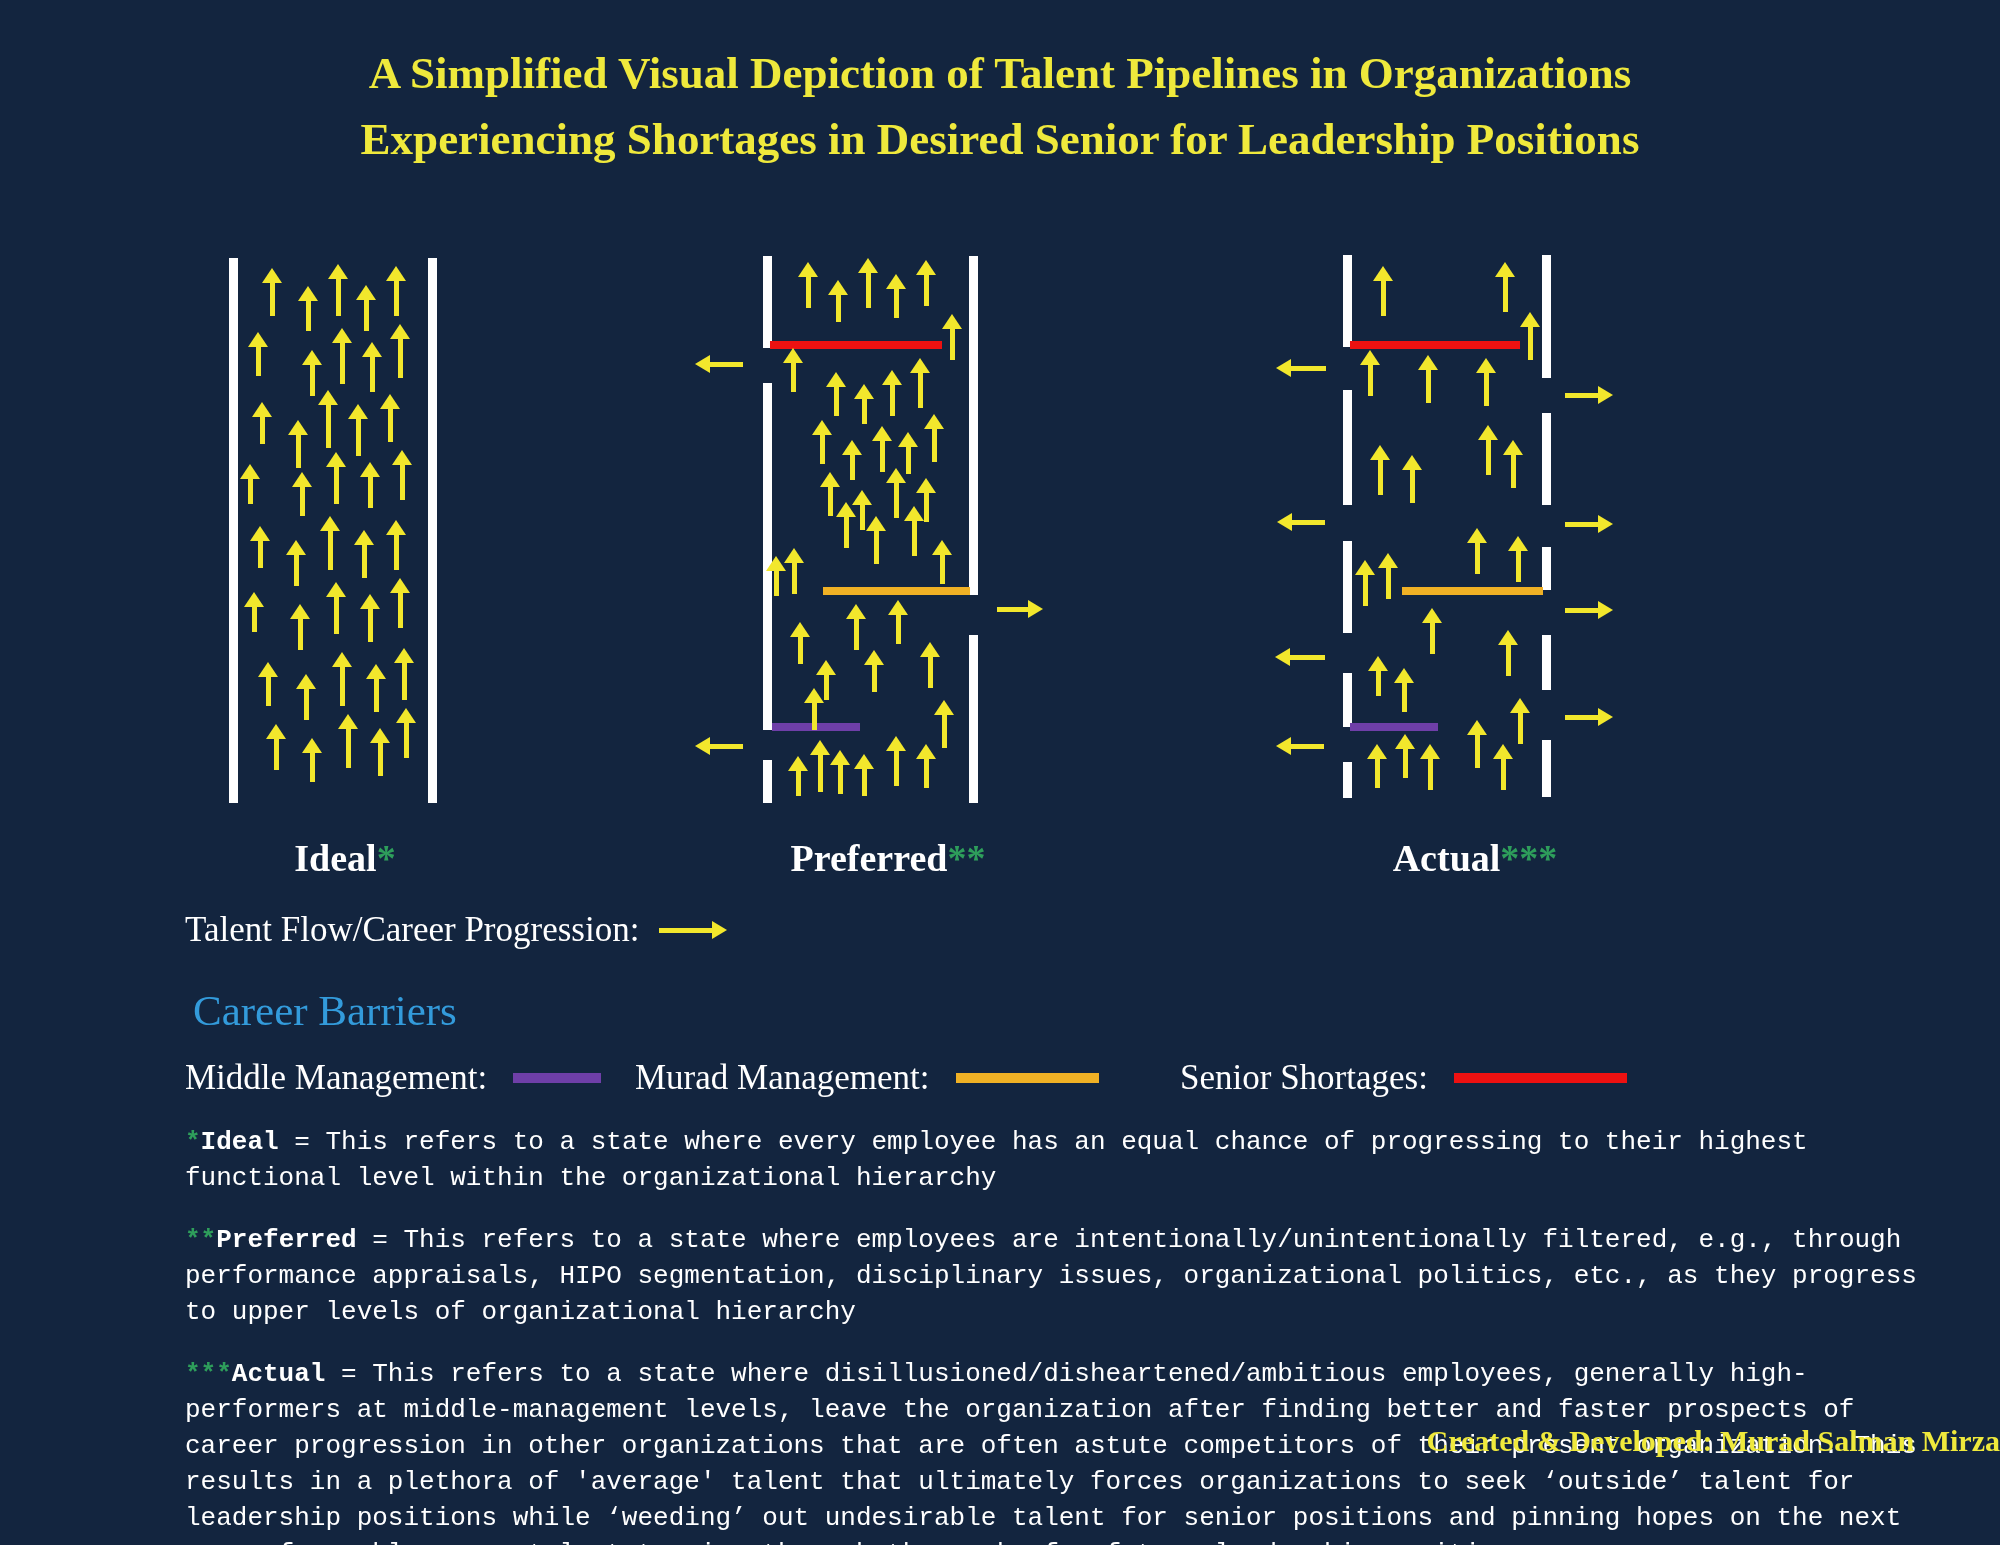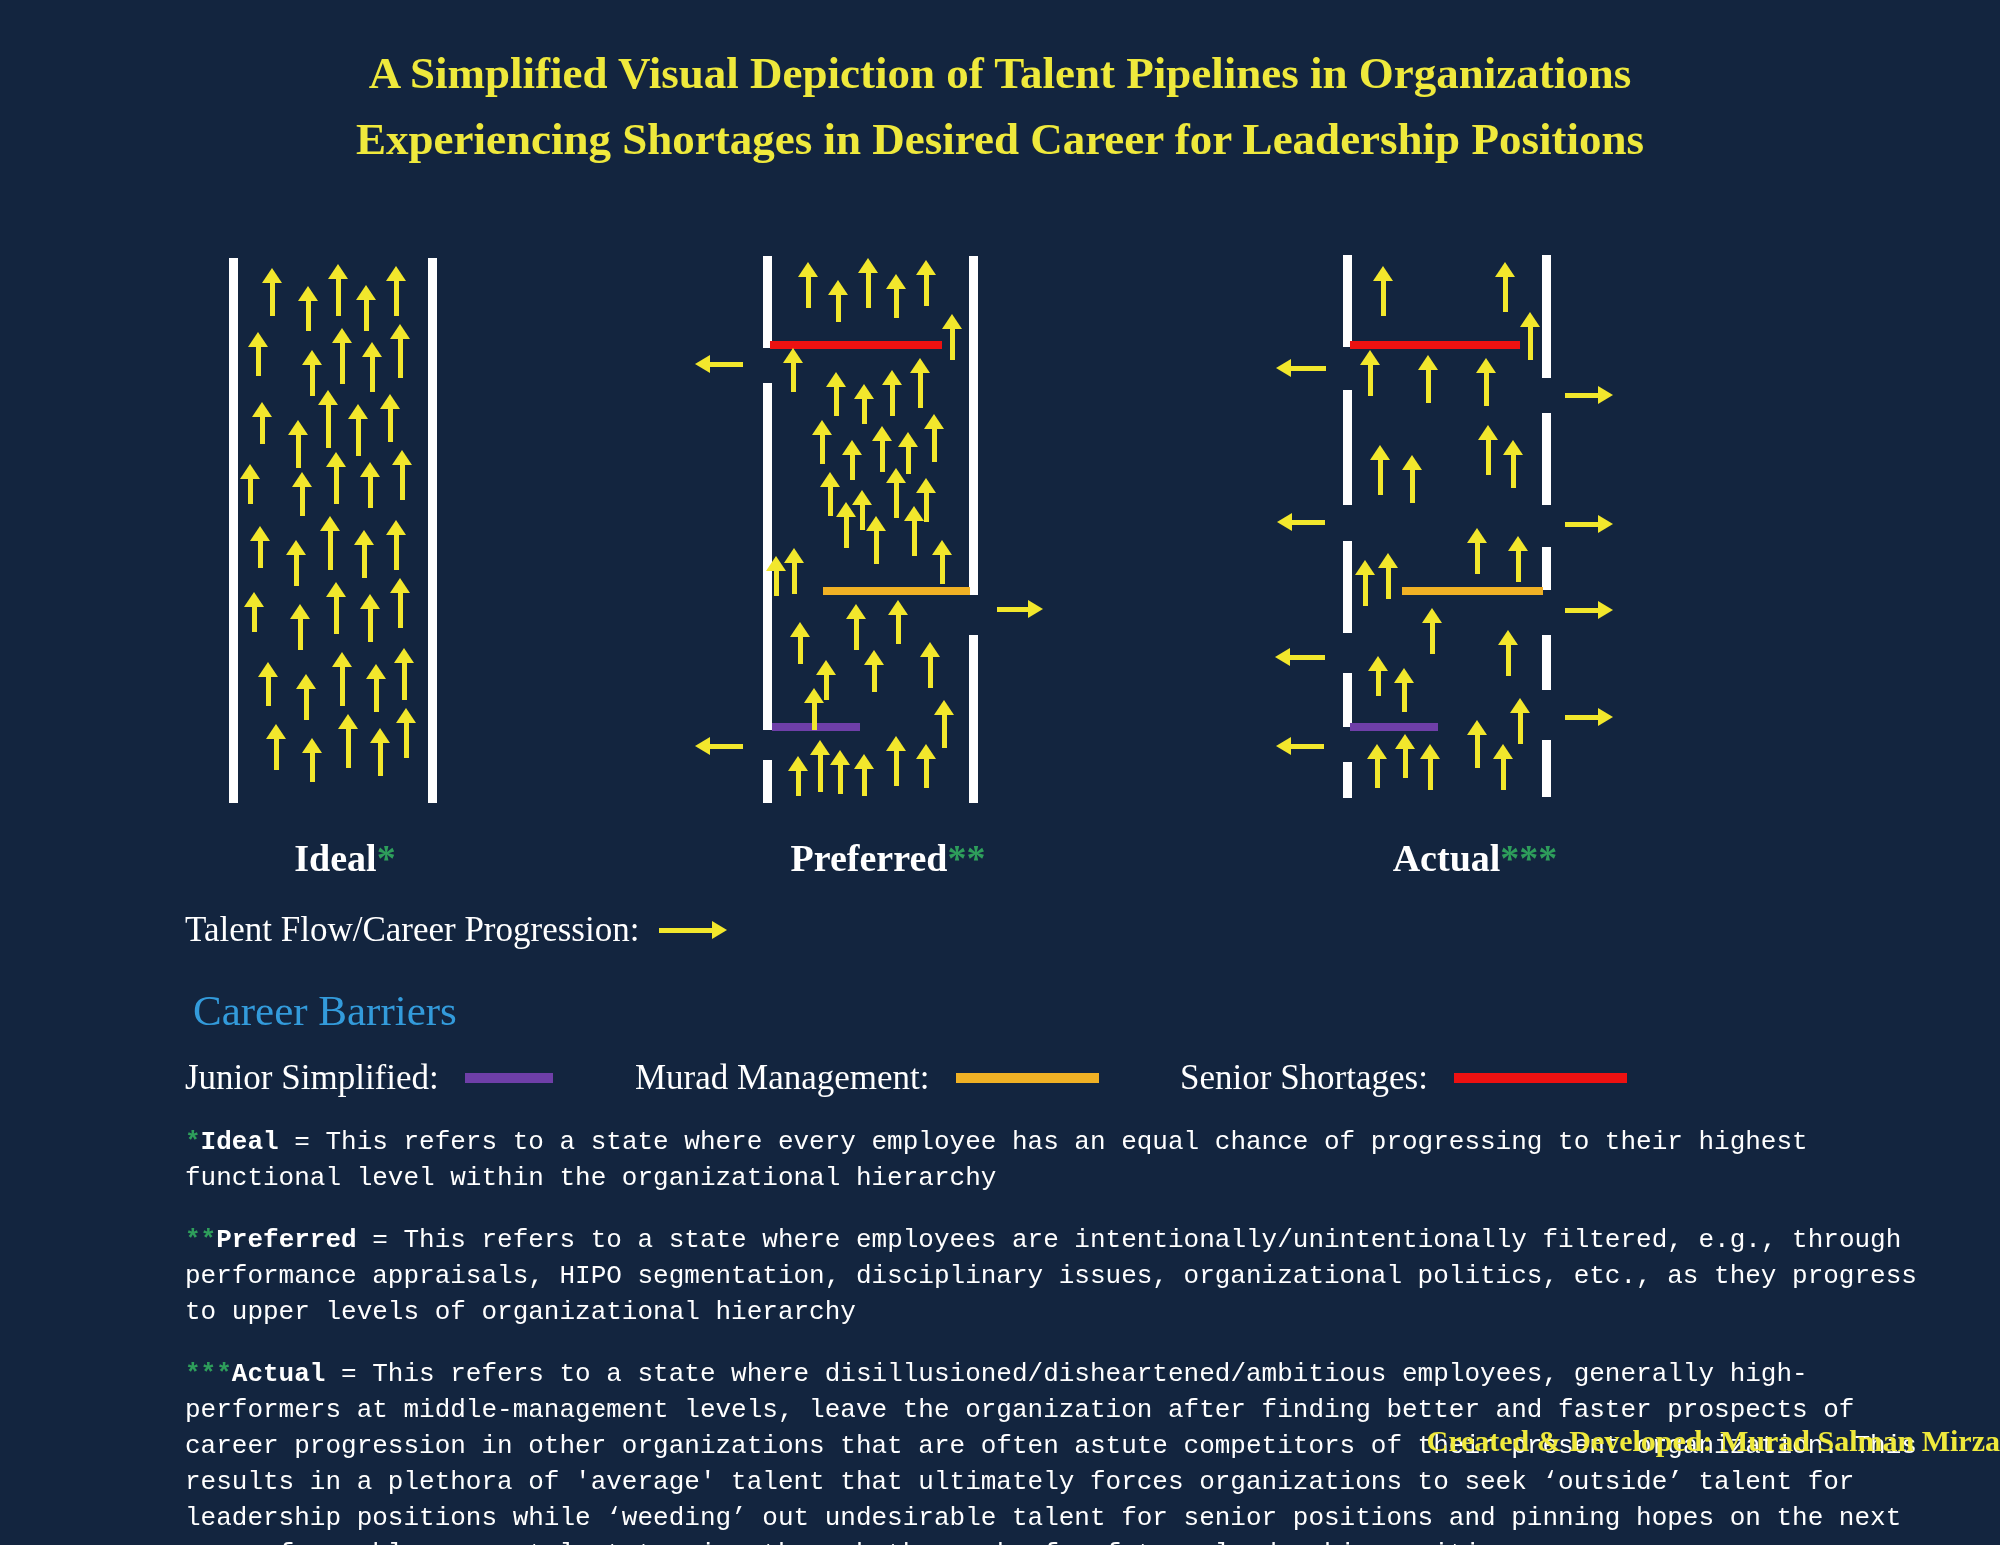--- a/index.html
+++ b/index.html
@@ -40,21 +40,21 @@
   .footer{position:absolute;top:1424px;left:0;width:100%;text-align:right;
     color:var(--yellow);font-weight:bold;font-size:30px;}
 </style>
 </head>
 <body>
 
 <div class="canvas">
 
   <div class="title">
     <div>A Simplified Visual Depiction of Talent Pipelines in Organizations</div>
-    <div>Experiencing Shortages in Desired Career for Leadership Positions</div>
+    <div>Experiencing Shortages in Desired Senior for Leadership Positions</div>
   </div>
 
   <div class="stage">
       <div class="wall" style="left: 229px; top: 258px; width: 9px; height: 545px;"></div>
       <div class="wall" style="left: 428px; top: 258px; width: 9px; height: 545px;"></div>
       <div class="up-arrow" style="left: 262px; top: 268px; height: 48px;">
         <div class="tri-up"></div>
         <div class="shaft-v"></div>
       </div>
       <div class="up-arrow" style="left: 298px; top: 286px; height: 45px;">
@@ -545,21 +545,21 @@
     <span class="h-arrow inline" style="width:68px">
         <span class="shaft-h"></span>
         <span class="tri-right"></span>
       </span>
   </div>
 
   <div class="legend-barriers">Career Barriers</div>
 
   <div class="legend-mgmt">
     <div class="mg" style="left: 185px;">
-        <span>Junior Simplified:</span>
+        <span>Middle Management:</span>
         <span class="swatch" style="width: 88px; background: rgb(111, 63, 168);"></span>
       </div>
     <div class="mg" style="left: 635px;">
         <span>Murad Management:</span>
         <span class="swatch" style="width: 143px; background: rgb(240, 177, 37);"></span>
       </div>
     <div class="mg" style="left: 1180px;">
         <span>Senior Shortages:</span>
         <span class="swatch" style="width: 173px; background: rgb(238, 17, 17);"></span>
       </div>

